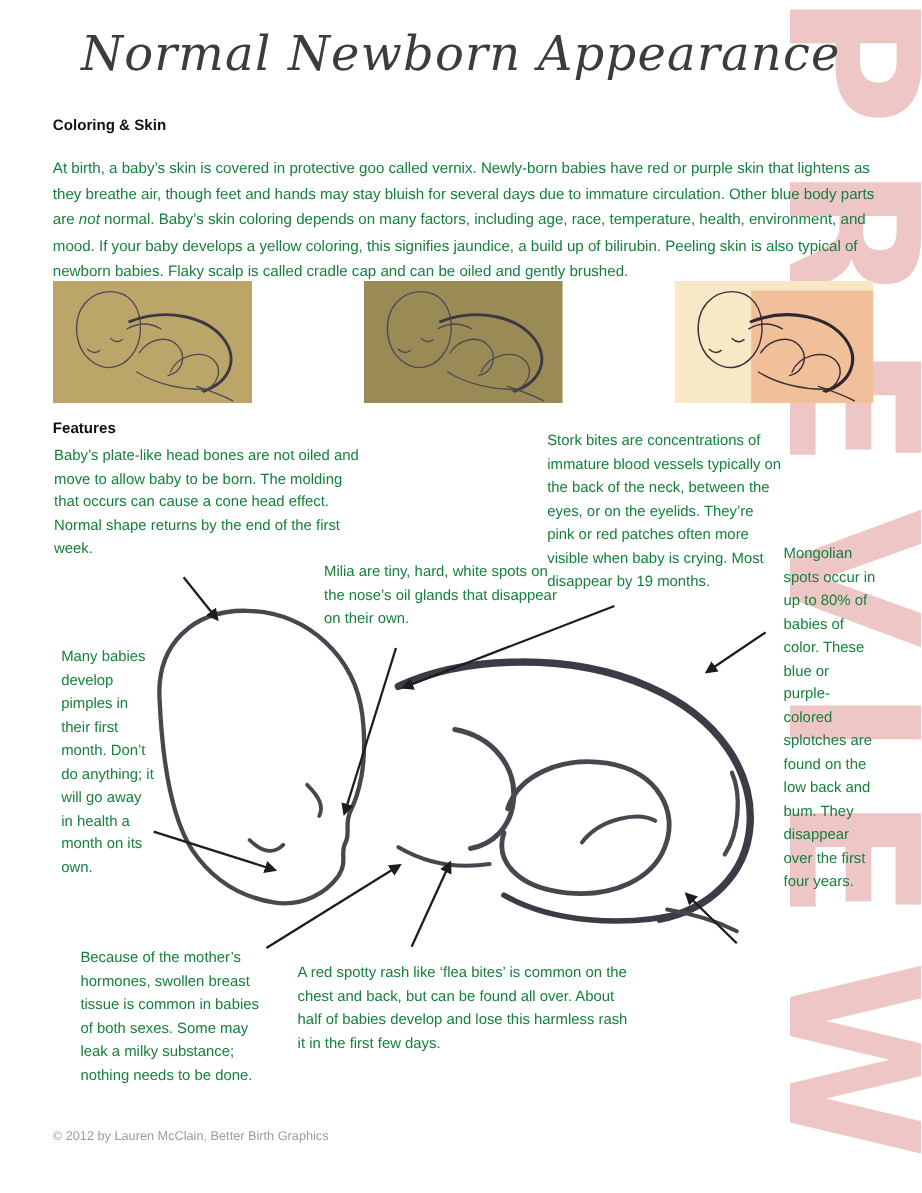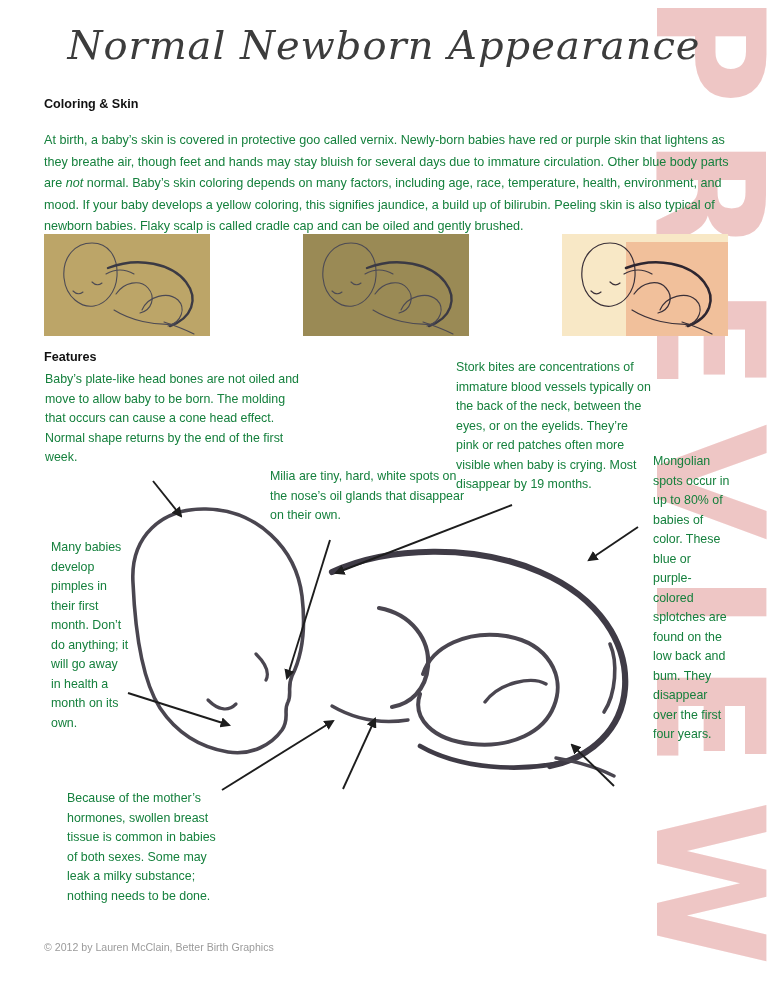--- a/index.html
+++ b/index.html
@@ -207,20 +207,21 @@
   <div class="txt" style="left:456px; top:358px; width:196px;">Stork bites are concentrations of immature blood vessels typically on the back of the neck, between the eyes, or on the eyelids. They’re pink or red patches often more visible when baby is crying. Most disappear by 19 months.</div>
 
   <div class="txt" style="left:270px; top:467px; width:195px;">Milia are tiny, hard, white spots on the nose’s oil glands that disappear on their own.</div>
 
   <div class="txt" style="left:653px; top:452px; width:78px;">Mongolian spots occur in up to 80% of babies of color. These blue or purple-colored splotches are found on the low back and bum. They disappear over the first four years.</div>
 
   <div class="txt" style="left:51px; top:538px; width:78px;">Many babies develop pimples in their first month. Don’t do anything; it will go away in health a month on its own.</div>
 
   <div class="txt" style="left:67px; top:789px; width:150px;">Because of the mother’s hormones, swollen breast tissue is common in babies of both sexes. Some may leak a milky substance; nothing needs to be done.</div>
 
+  <div class="txt" style="left:248px; top:801px; width:275px;">A red spotty rash like ‘flea bites’ is common on the chest and back, but can be found all over.  About half of babies develop and lose this harmless rash it in the first few days.</div>
 
 
   <div id="bigbaby">
     <svg viewBox="0 0 530 340" preserveAspectRatio="none" aria-hidden="true">
       <g fill="none" stroke="#4a4650" stroke-linecap="round" stroke-linejoin="round">
 
         <path d="M13 115 C10 68 42 40 86 41 C137 42 176 80 182 128
                  C187 170 178 196 172 208
                  C167 219 172 226 168 234
                  C163 243 170 250 162 262

